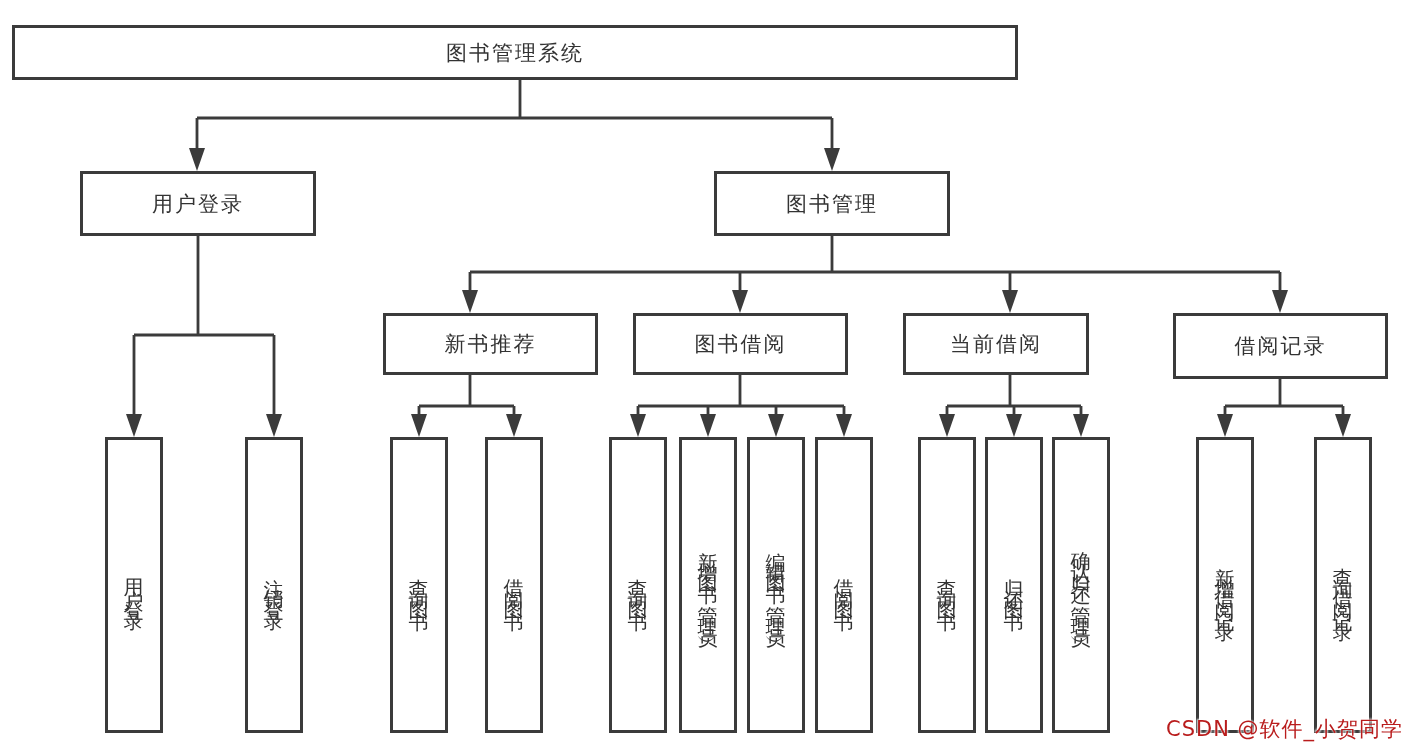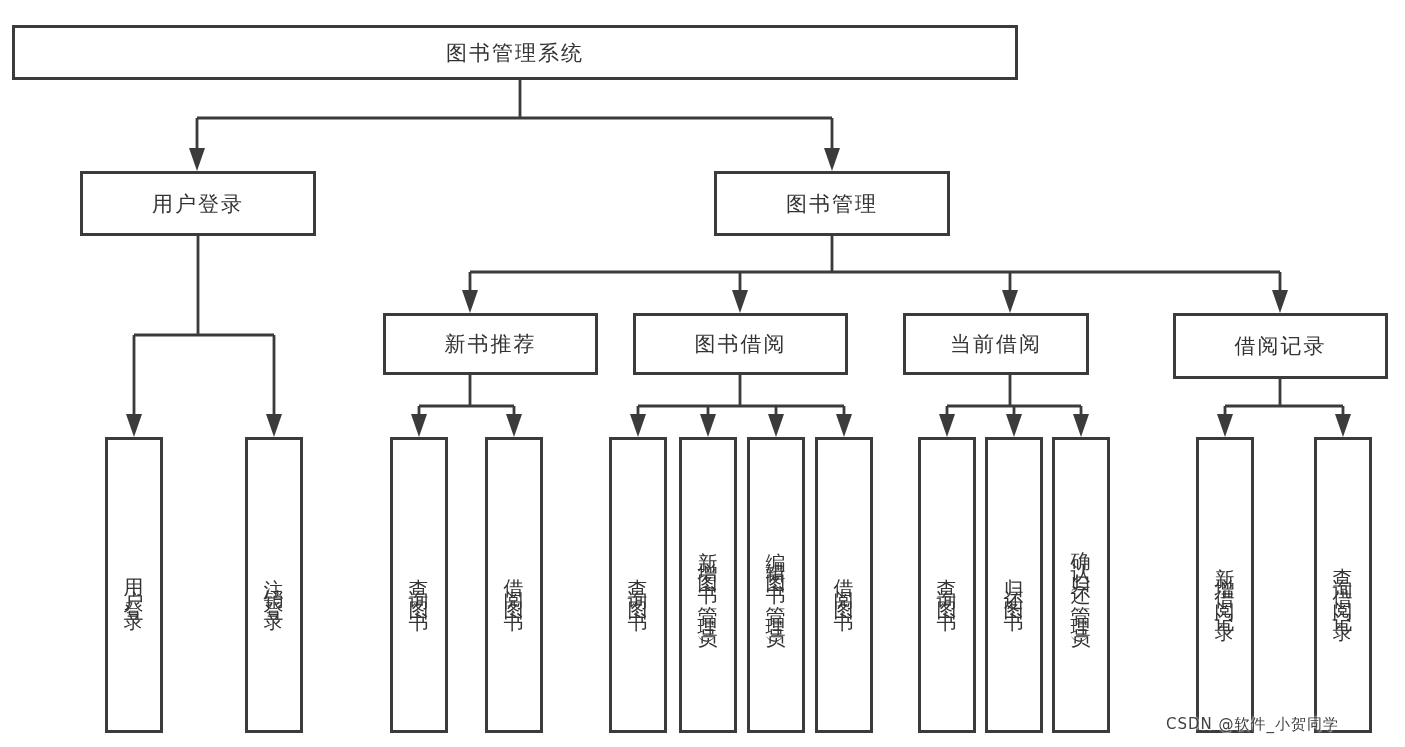--- a/index.html
+++ b/index.html
@@ -47,22 +47,22 @@
     text-orientation: mixed;
     font-size: 20px;
     letter-spacing: 11px;
     line-height: 1;
   }
   .watermark {
     position: absolute;
     left: 1166px;
     top: 715px;
     z-index: 3;
-    font-size: 15px;
-    color: #404040;
+    font-size: 21px;
+    color: #b91c1c;
     letter-spacing: 1px;
     white-space: nowrap;
     text-shadow: 1px 1px 2px rgba(255,255,255,0.95), -1px -1px 2px rgba(255,255,255,0.95);
   }
   .line {
     stroke: #3b3b3b;
     stroke-width: 2.8;
     fill: none;
   }
   .arrow {

